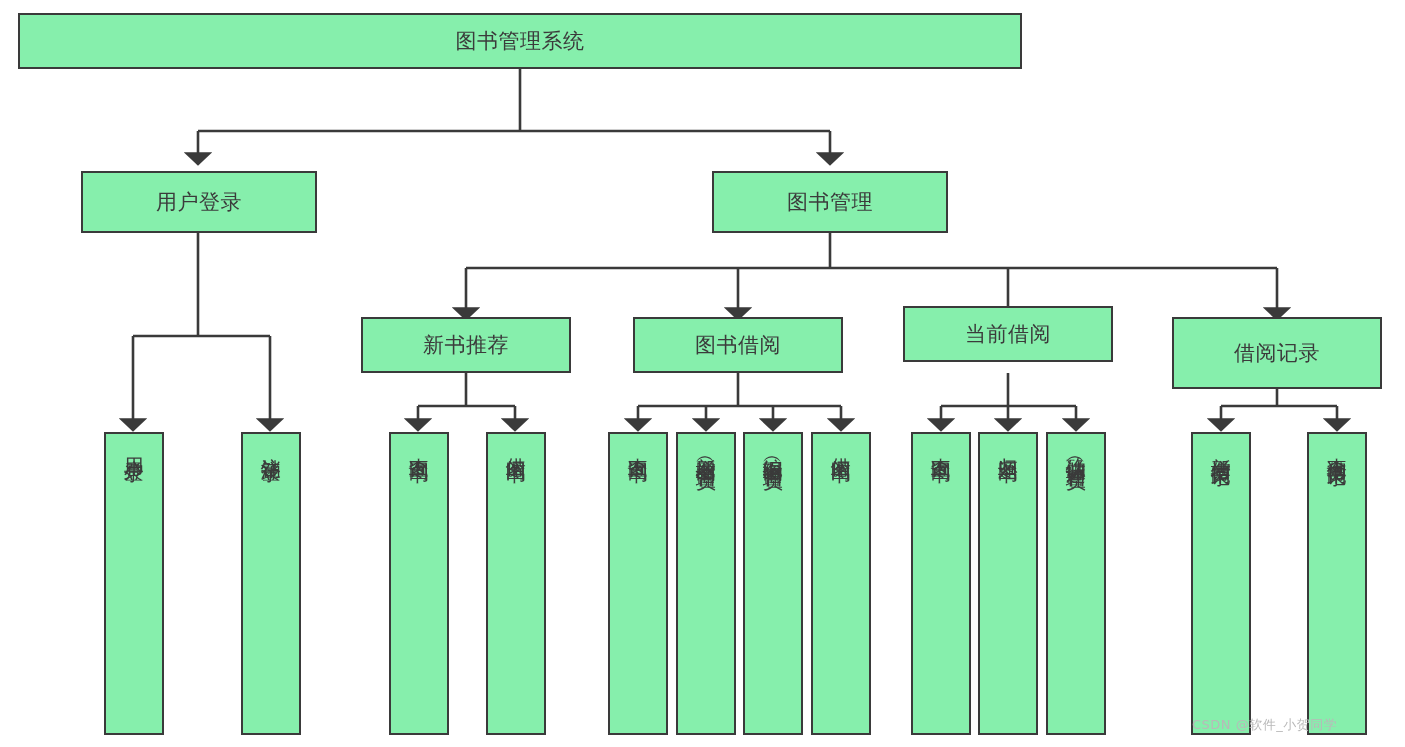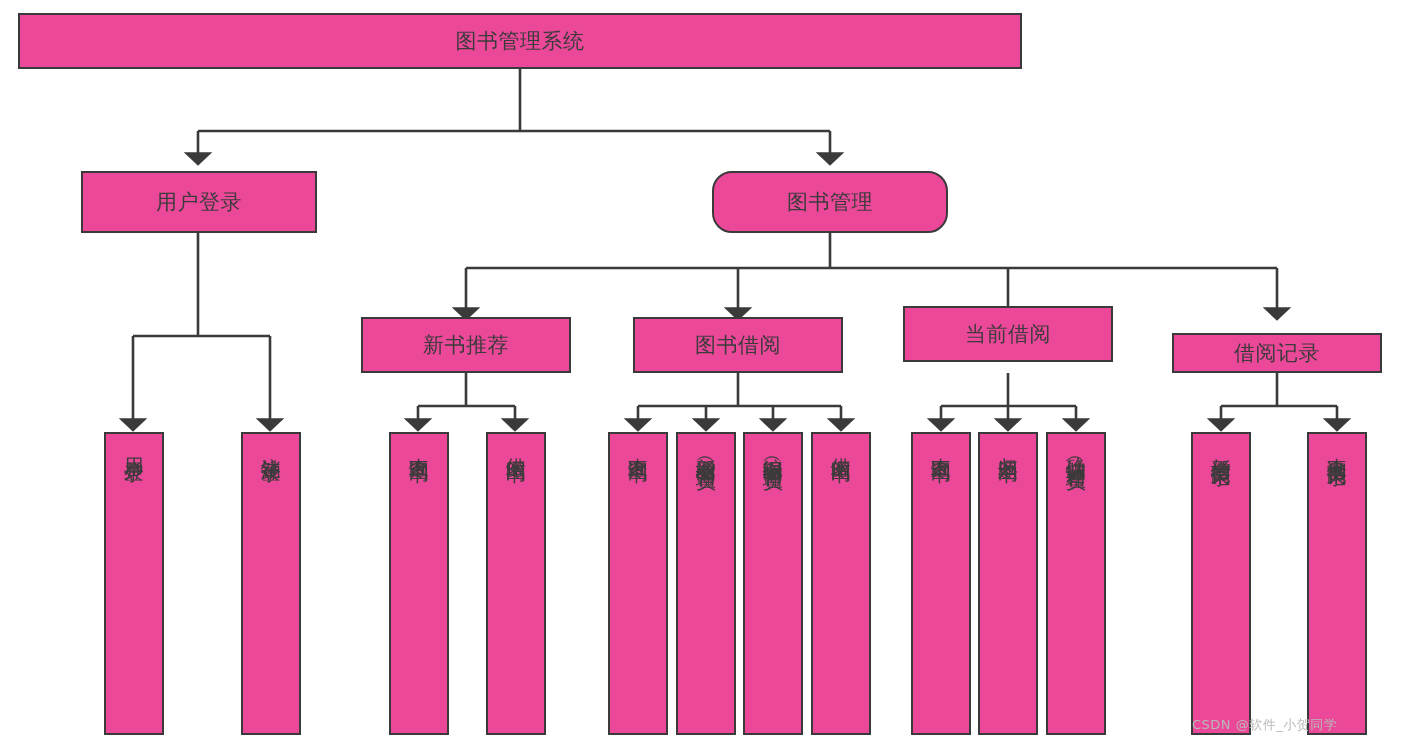--- a/index.html
+++ b/index.html
@@ -22,21 +22,21 @@
     position: absolute;
     left: 0;
     top: 0;
     width: 1405px;
     height: 747px;
     pointer-events: none;
   }
   .node {
     position: absolute;
     box-sizing: border-box;
-    background: #ec4899;
+    background: #86efac;
     border: 2.2px solid #3a3a3a;
     display: flex;
     align-items: center;
     justify-content: center;
     color: #3b3b3b;
     z-index: 2;
   }
   .node-label {
     font-size: 21px;
     line-height: 1.15;
@@ -130,37 +130,37 @@
   </svg>
 
   <div class="node" style="left:18px; top:13px; width:1004px; height:56px;">
     <span class="node-label">图书管理系统</span>
   </div>
 
   <div class="node" style="left:81px; top:171px; width:236px; height:62px;">
     <span class="node-label">用户登录</span>
   </div>
 
-  <div class="node" style="left:712px; top:171px; width:236px; height:62px;border-radius:20px;">
+  <div class="node" style="left:712px; top:171px; width:236px; height:62px;">
     <span class="node-label">图书管理</span>
   </div>
 
   <div class="node" style="left:361px; top:317px; width:210px; height:56px;">
     <span class="node-label">新书推荐</span>
   </div>
 
   <div class="node" style="left:633px; top:317px; width:210px; height:56px;">
     <span class="node-label">图书借阅</span>
   </div>
 
   <div class="node" style="left:903px; top:306px; width:210px; height:56px;">
     <span class="node-label">当前借阅</span>
   </div>
 
-  <div class="node" style="left:1172px; top:317px; width:210px; height:40px;margin-top:16px;">
+  <div class="node" style="left:1172px; top:317px; width:210px; height:72px;">
     <span class="node-label">借阅记录</span>
   </div>
 
   <div class="node leaf" style="left:104px; top:432px; width:60px; height:303px;">
     <span class="node-label">用户登录</span>
   </div>
 
   <div class="node leaf" style="left:241px; top:432px; width:60px; height:303px;">
     <span class="node-label">注销登录</span>
   </div>

